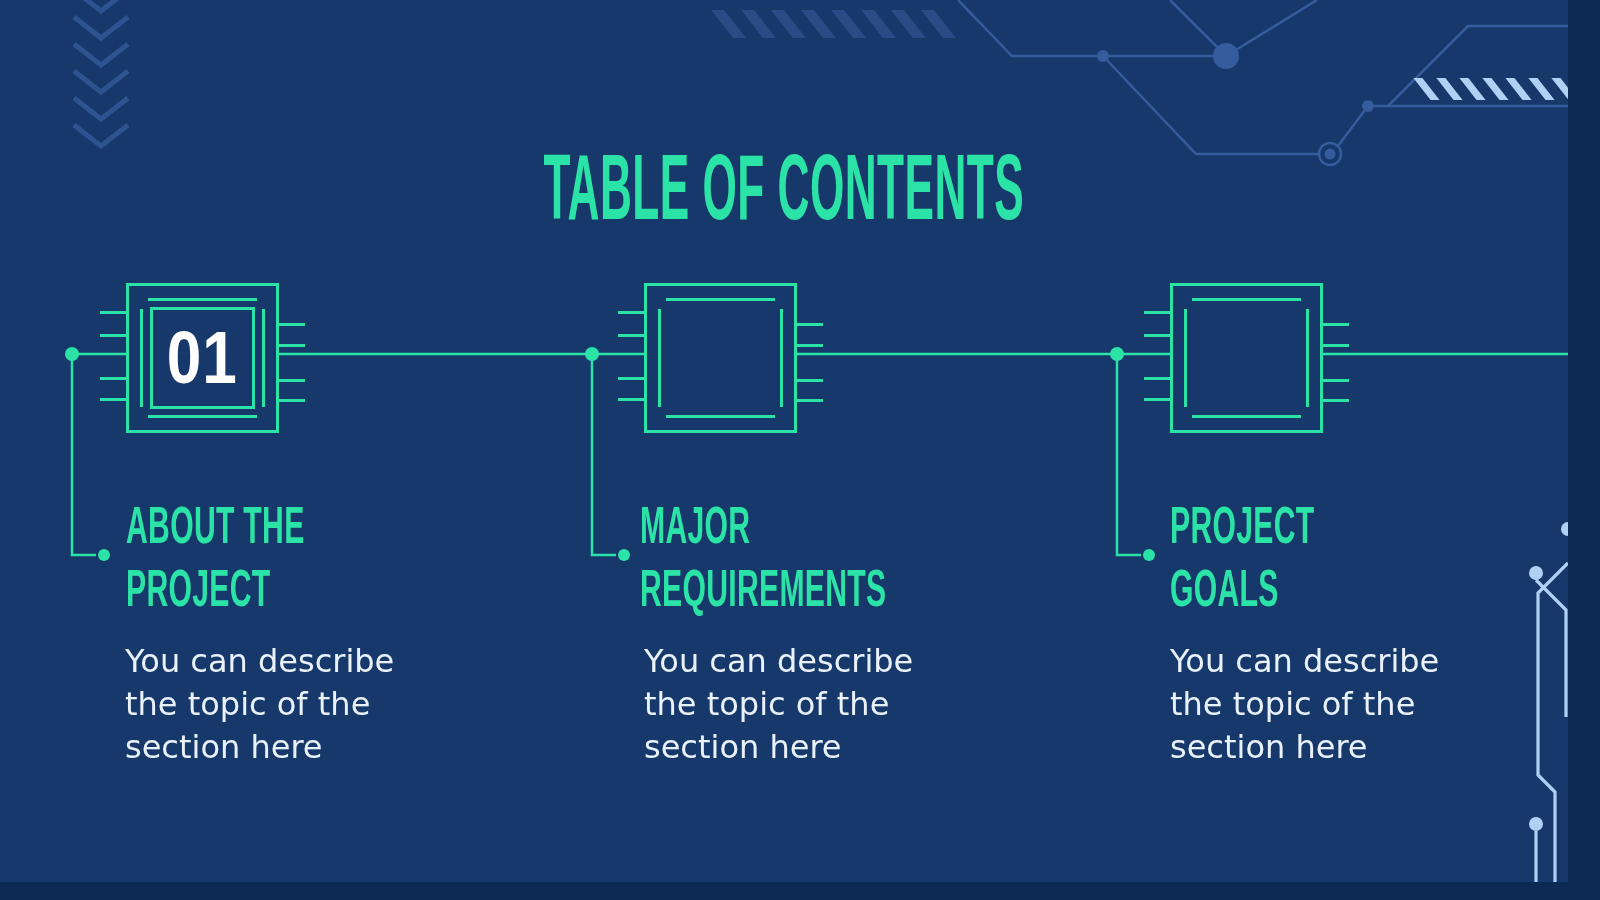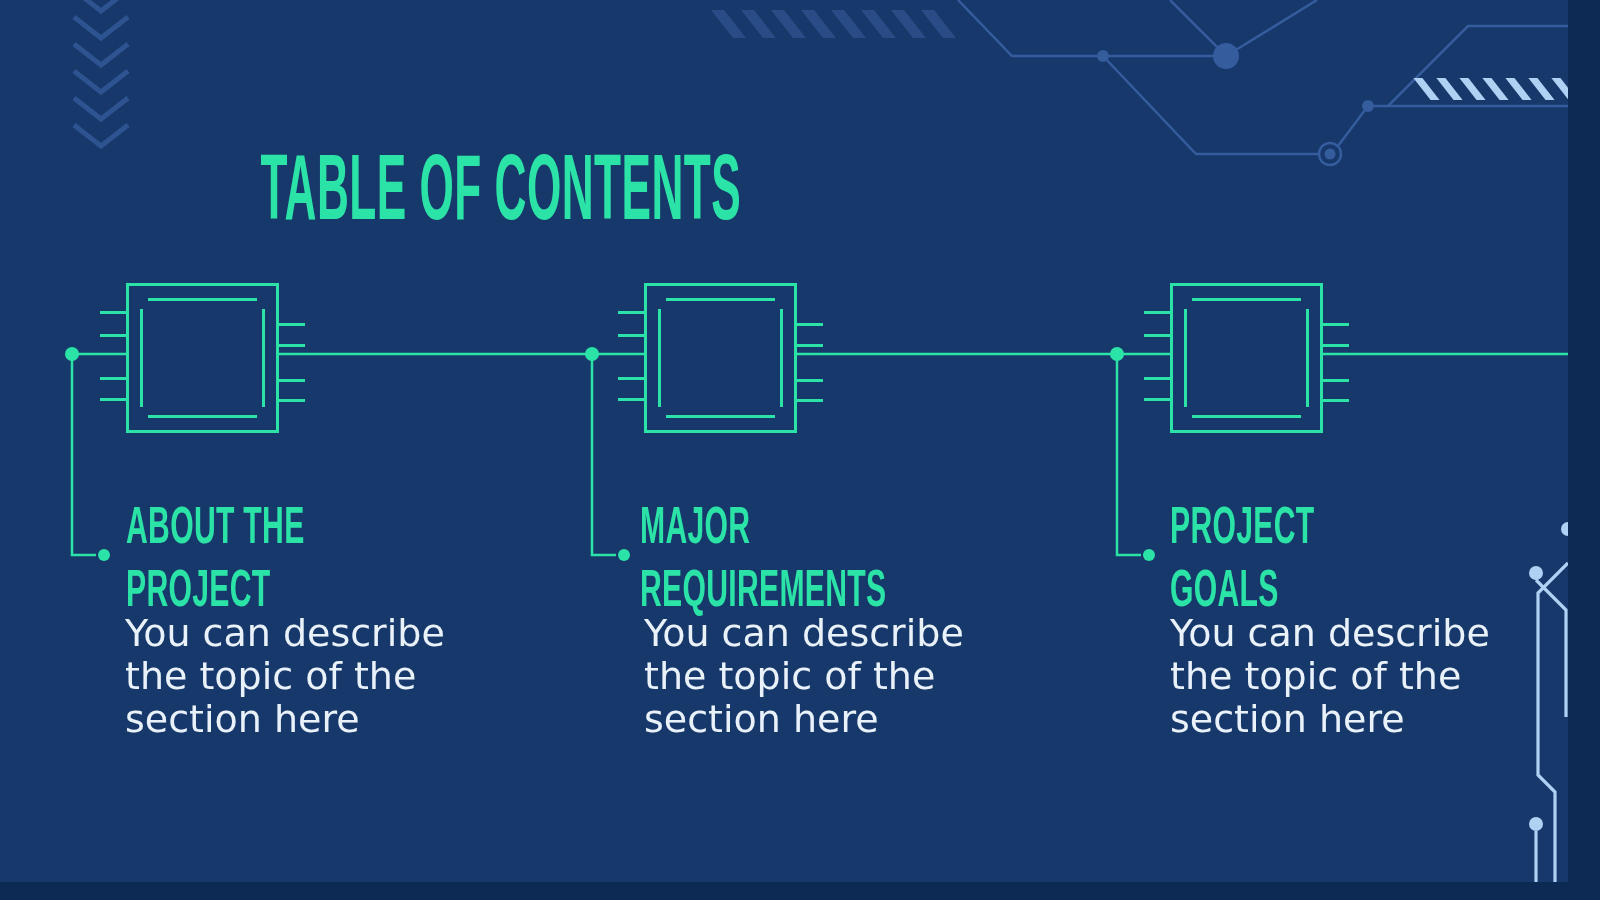--- a/index.html
+++ b/index.html
@@ -11,21 +11,21 @@
   svg{position:absolute;left:0;top:0;}
   
   .hatch{position:absolute;display:flex;}
   .hatch span{display:block;transform:skewX(38deg);}
   .hatch-dark{left:722px;top:10px;}
   .hatch-dark span{width:13px;height:28px;background:#2A4C86;margin-right:17px;}
   .hatch-light{left:1422px;top:78px;}
   .hatch-light span{width:9px;height:22px;background:#AFD2F4;margin-right:14px;}
   
   .main-title{
-    position:absolute;left:0;right:0;top:70px;text-align:left;
+    position:absolute;left:0;right:0;top:70px;text-align:center;
     color:#2BE3A6;font-weight:bold;font-size:92px;line-height:1.2;
     letter-spacing:1px;white-space:nowrap;
   }
   .main-title .scale{display:inline-block;transform:scaleX(0.48);transform-origin:center top;}
   
   .chip{
     position:absolute;top:283px;width:153px;height:150px;box-sizing:border-box;
     background:#17386B;border:3px solid #2BE3A6;z-index:3;
   }
   .chip .mv{position:absolute;width:3px;top:23px;height:98px;background:#2BE3A6;}
@@ -42,22 +42,22 @@
   }
   .chip .pin{position:absolute;width:26px;height:3px;background:#2BE3A6;}
   .chip .pin.pl{left:-29px}.chip .pin.pr{right:-29px}
   
   .section-title{
     position:absolute;top:494px;color:#2BE3A6;font-weight:bold;
     font-size:52px;line-height:63px;letter-spacing:.5px;white-space:nowrap;
     transform:scaleX(0.58);transform-origin:left top;
   }
   .section-desc{
-    position:absolute;top:612px;color:#E9F1FA;
-    font-family:"DejaVu Sans",sans-serif;font-size:38px;line-height:43px;white-space:nowrap;
+    position:absolute;top:640px;color:#E9F1FA;
+    font-family:"DejaVu Sans",sans-serif;font-size:32px;line-height:43px;white-space:nowrap;
   }
 </style>
 </head>
 <body>
 
 <div class="slide">
 
   <svg style="left:70px;top:-6px;" width="62" height="170" viewBox="0 0 62 170">
     <g fill="none" stroke="#2E5391" stroke-width="5">
       <polyline points="4,-4 31,17 58,-4"></polyline>
@@ -141,20 +141,23 @@
       <span class="pin pl" style="top:91px"></span>
       <span class="pin pl" style="top:112px"></span>
       <span class="pin pr" style="top:37px"></span>
       <span class="pin pr" style="top:58px"></span>
       <span class="pin pr" style="top:93px"></span>
       <span class="pin pr" style="top:113px"></span>
       <i class="mv l"></i>
         <i class="mv r"></i>
         <i class="mh t"></i>
         <i class="mh b"></i>
+      <div class="core">
+          <span class="num">01</span>
+        </div>
     </div>
     <div class="section-title" style="left:126px;">
       <div>ABOUT THE</div>
       <div>PROJECT</div>
     </div>
     <div class="section-desc" style="left:125px;">
       <div>You can describe</div>
       <div>the topic of the</div>
       <div>section here</div>
     </div>

